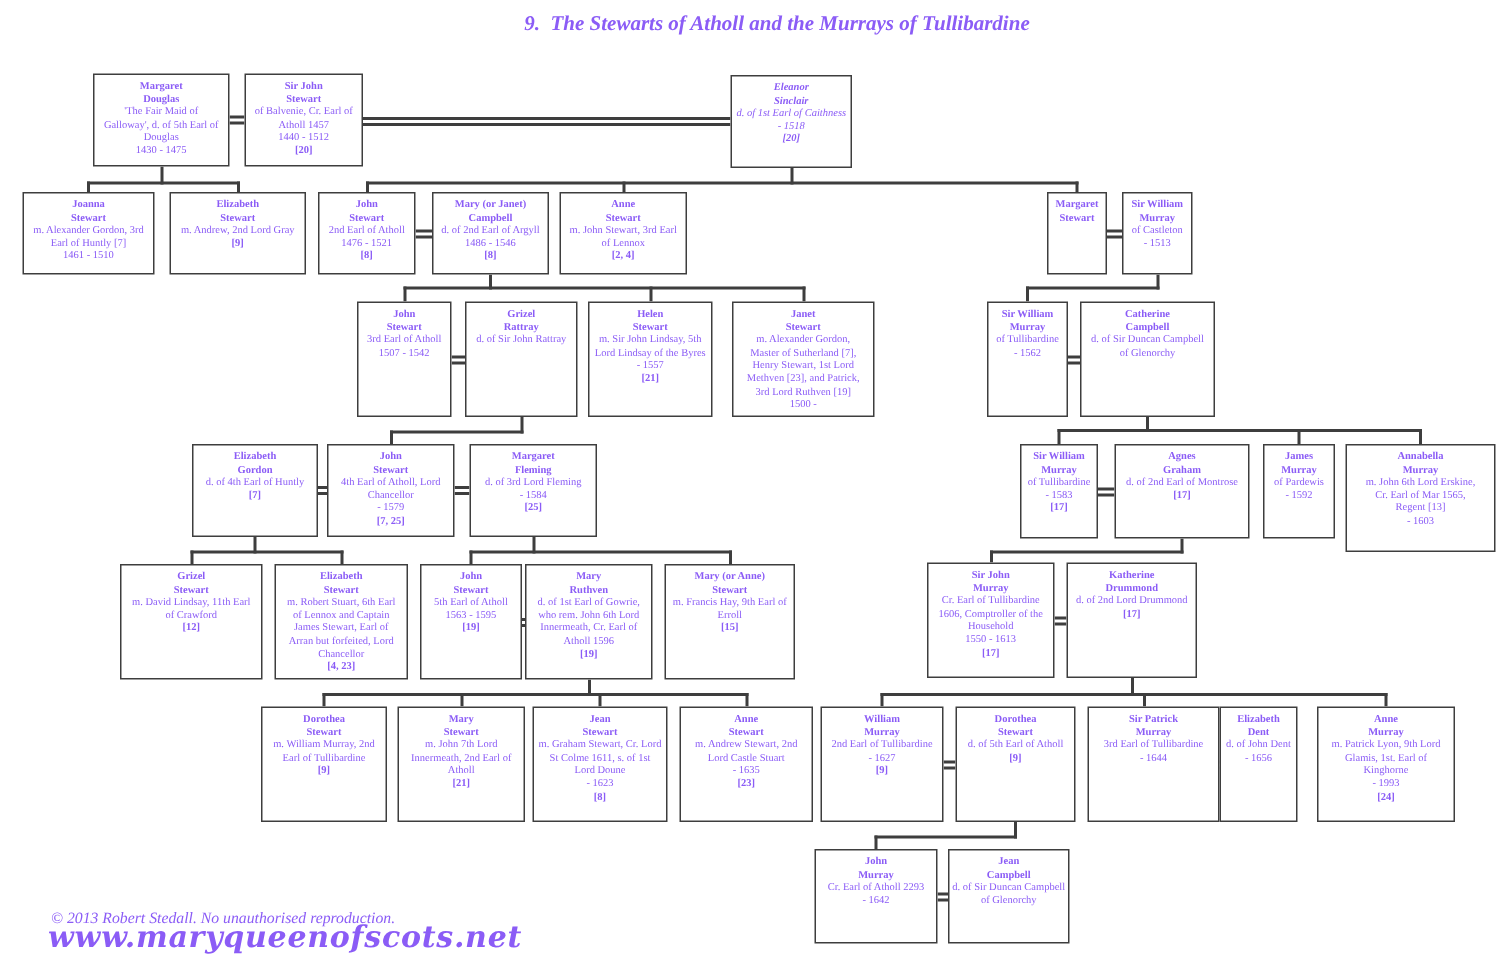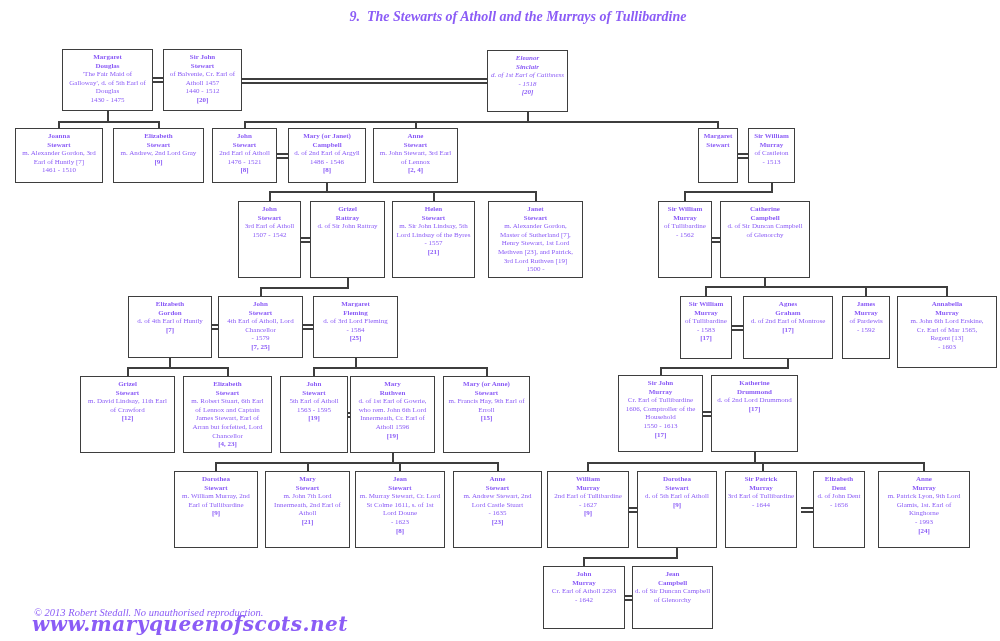--- a/index.html
+++ b/index.html
@@ -255,21 +255,21 @@
       <div class="pl bold">Mary</div>
       <div class="pl bold">Stewart</div>
       <div class="pl">m. John 7th Lord</div>
       <div class="pl">Innermeath, 2nd Earl of</div>
       <div class="pl">Atholl</div>
       <div class="pl bold">[21]</div>
     </div>
     <div class="pbox" style="left: 355px; top: 471px; width: 90px; height: 77px;">
       <div class="pl bold">Jean</div>
       <div class="pl bold">Stewart</div>
-      <div class="pl">m. Murray Stewart, Cr. Lord</div>
+      <div class="pl">m. Graham Stewart, Cr. Lord</div>
       <div class="pl">St Colme 1611, s. of 1st</div>
       <div class="pl">Lord Doune</div>
       <div class="pl">- 1623</div>
       <div class="pl bold">[8]</div>
     </div>
     <div class="pbox" style="left: 453px; top: 471px; width: 89px; height: 77px;">
       <div class="pl bold">Anne</div>
       <div class="pl bold">Stewart</div>
       <div class="pl">m. Andrew Stewart, 2nd</div>
       <div class="pl">Lord Castle Stuart</div>
@@ -282,21 +282,21 @@
       <div class="pl">2nd Earl of Tullibardine</div>
       <div class="pl">- 1627</div>
       <div class="pl bold">[9]</div>
     </div>
     <div class="pbox" style="left: 637px; top: 471px; width: 80px; height: 77px;">
       <div class="pl bold">Dorothea</div>
       <div class="pl bold">Stewart</div>
       <div class="pl">d. of 5th Earl of Atholl</div>
       <div class="pl bold">[9]</div>
     </div>
-    <div class="pbox" style="left: 725px; top: 471px; width: 72px; height: 77px;">
+    <div class="pbox" style="left: 725px; top: 471px; width: 88px; height: 77px;">
       <div class="pl bold">Sir Patrick</div>
       <div class="pl bold">Murray</div>
       <div class="pl">3rd Earl of Tullibardine</div>
       <div class="pl">- 1644</div>
     </div>
     <div class="pbox" style="left: 813px; top: 471px; width: 52px; height: 77px;">
       <div class="pl bold">Elizabeth</div>
       <div class="pl bold">Dent</div>
       <div class="pl">d. of John Dent</div>
       <div class="pl">- 1656</div>

